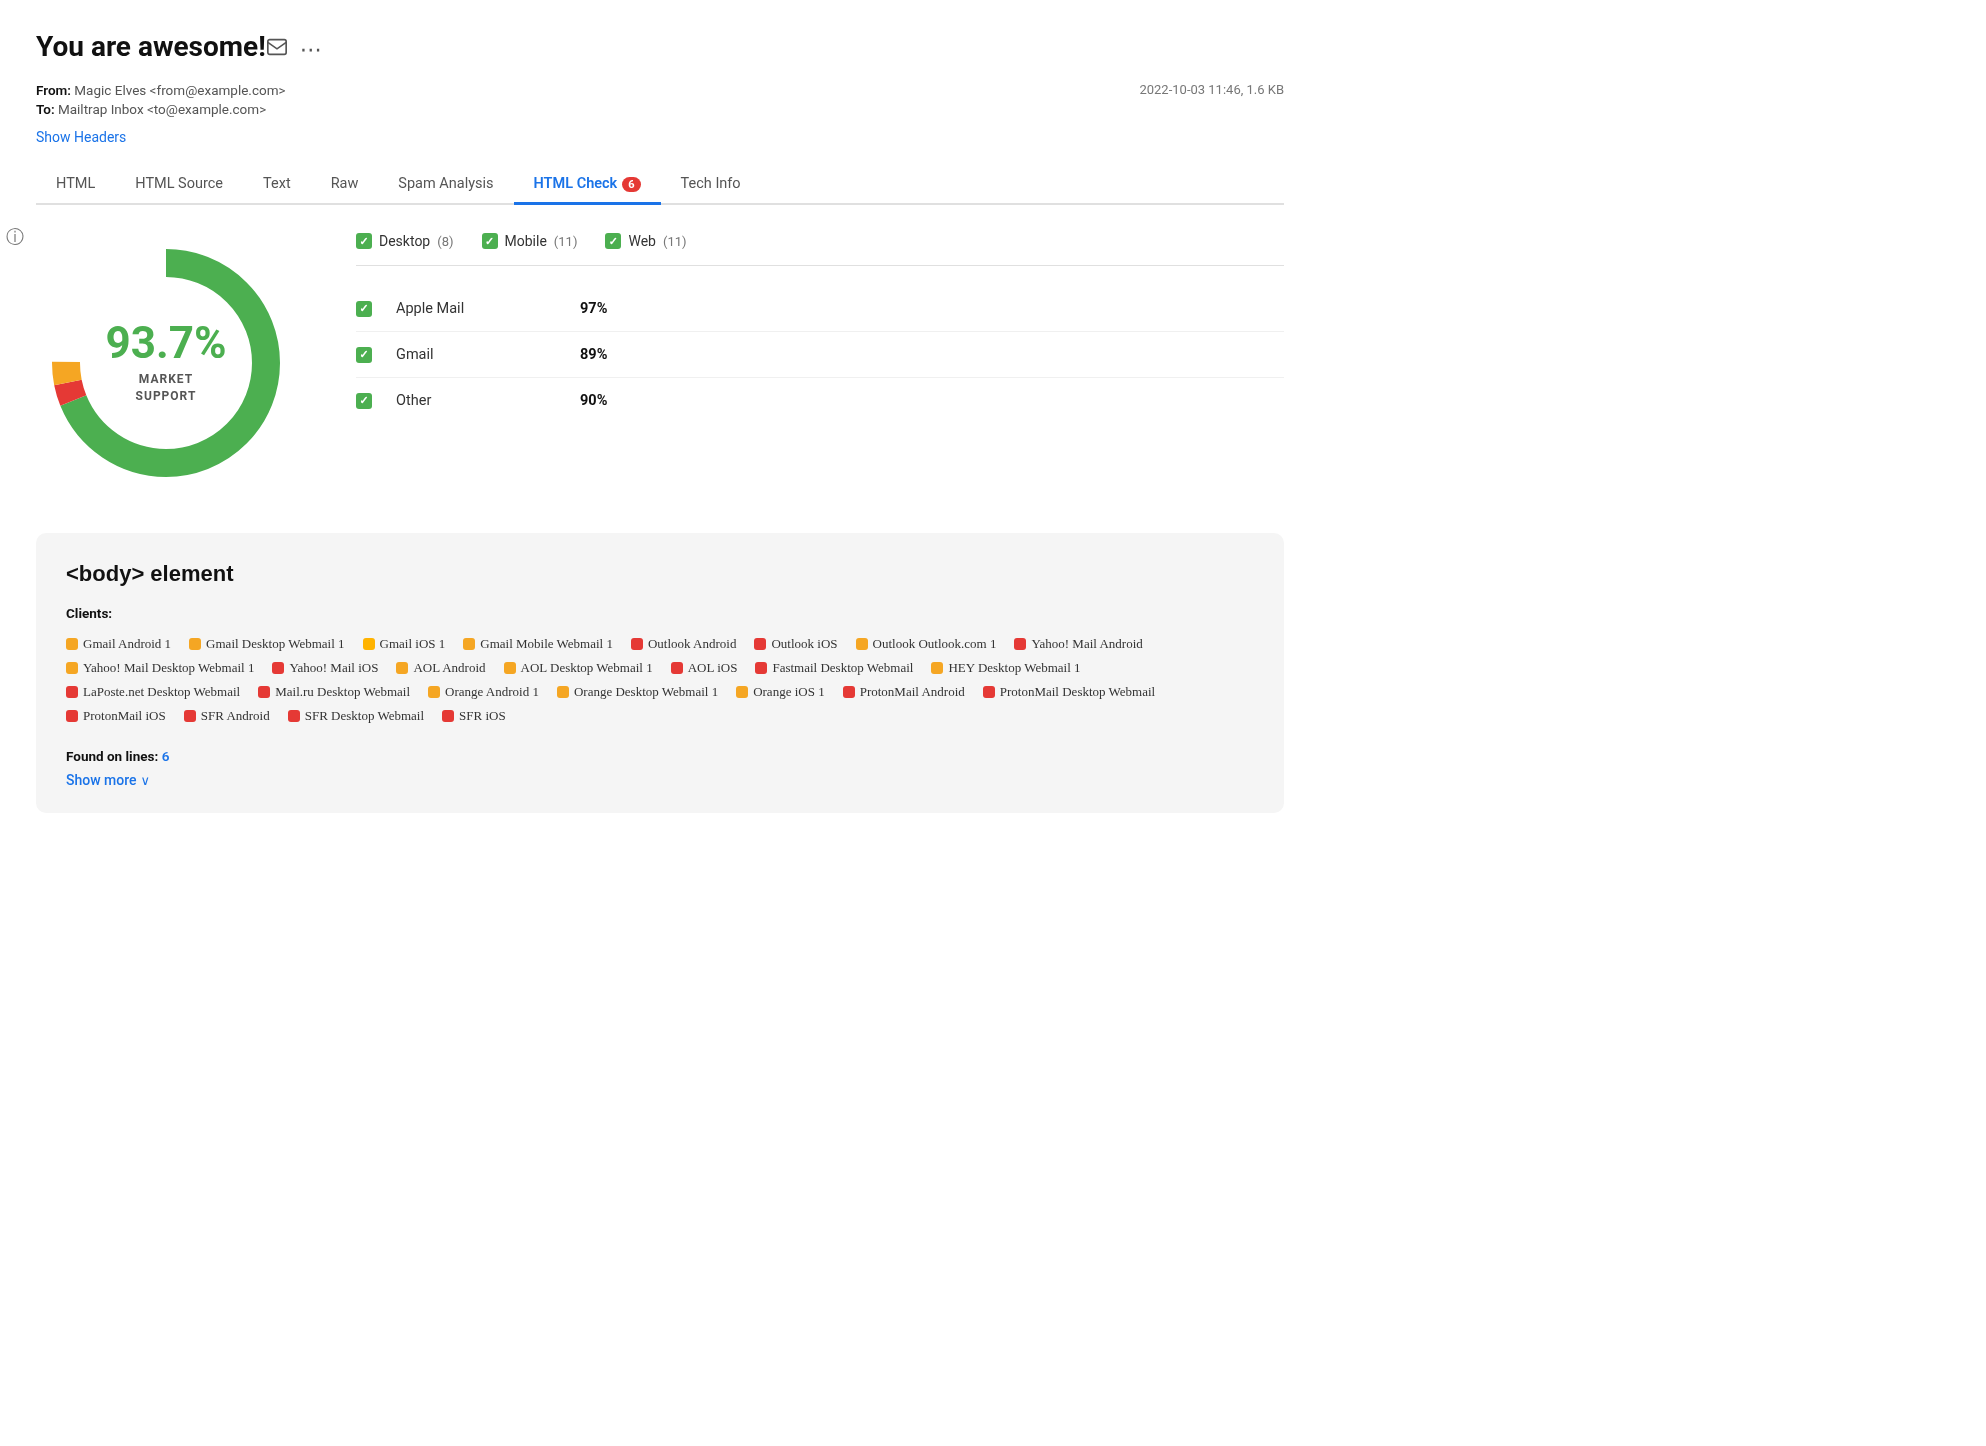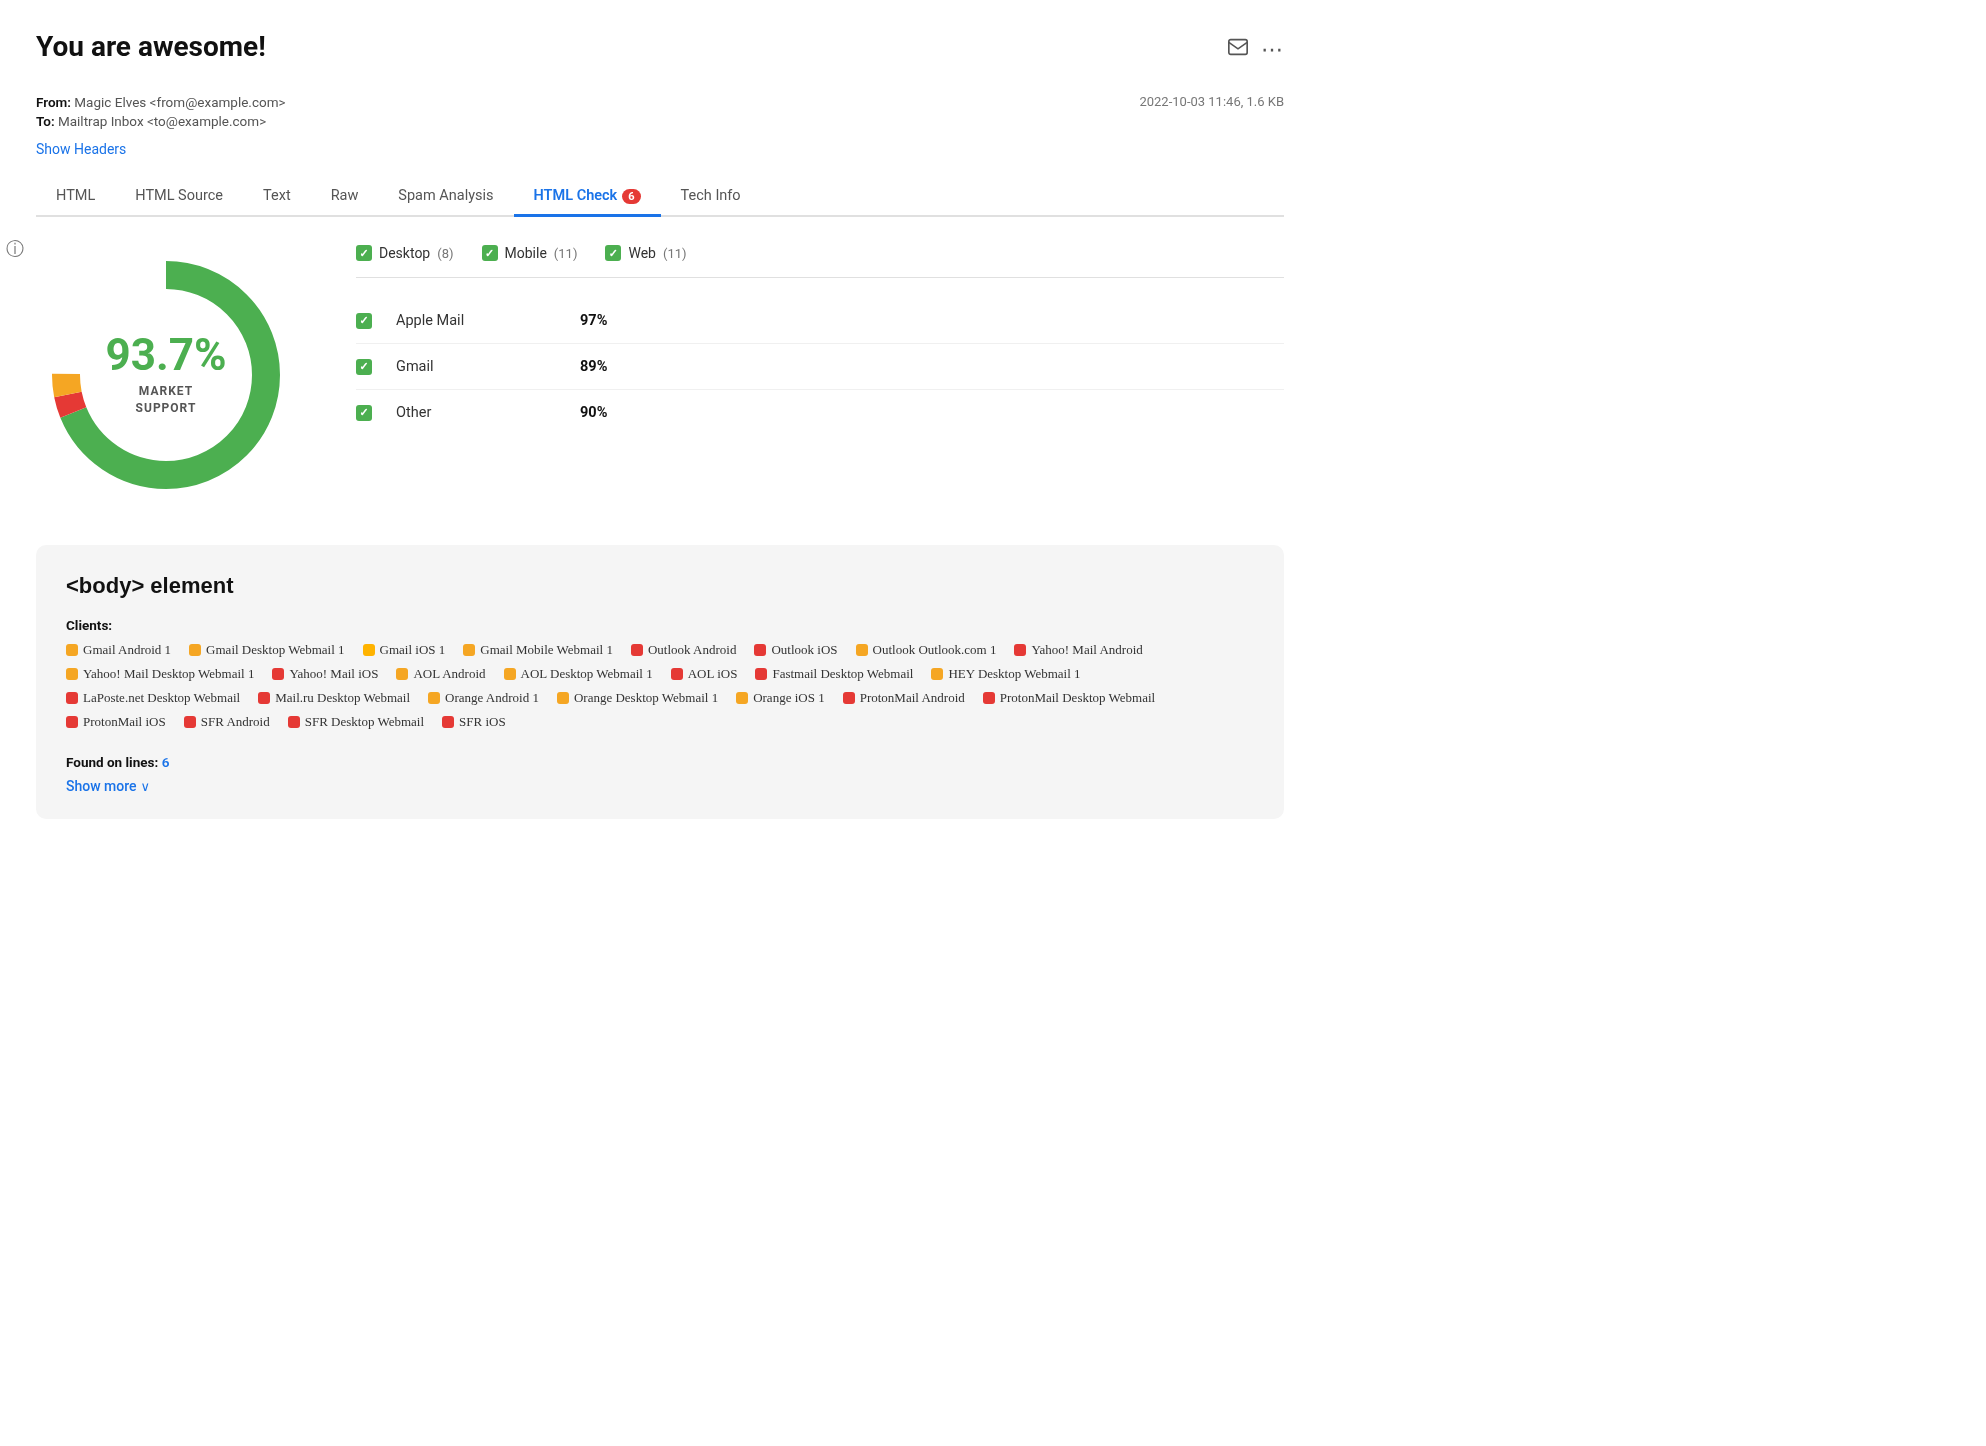--- a/index.html
+++ b/index.html
@@ -8,23 +8,22 @@
       background: #fff;
       color: #222;
       font-size: 15px;
       padding: 30px 36px 40px 36px;
       max-width: 1320px;
     }
 
     
     .email-header {
       display: flex;
-      justify-content: space-between;
       align-items: flex-start;
-      margin-bottom: 31px;
+      margin-bottom: 19px;
     }
     .email-title {
       font-size: 28px;
       font-weight: 700;
       color: #111;
     }
     .header-actions {
       display: flex;
       align-items: center;
       gap: 12px;
@@ -220,21 +219,21 @@
     .body-section-title {
       font-size: 22px;
       font-weight: 700;
       color: #111;
       margin-bottom: 18px;
       font-family: Liberation Sans, sans-serif;
     }
     .clients-row {
       display: flex;
       flex-wrap: wrap;
-      gap: 9px 0;
+      gap: 15px 0;
       align-items: flex-end;
       font-size: 13px;
     }
     .clients-label {
       font-weight: 700;
       color: #111;
       margin-right: 6px;
       font-size: 13.5px;
     }
     .client-item {

